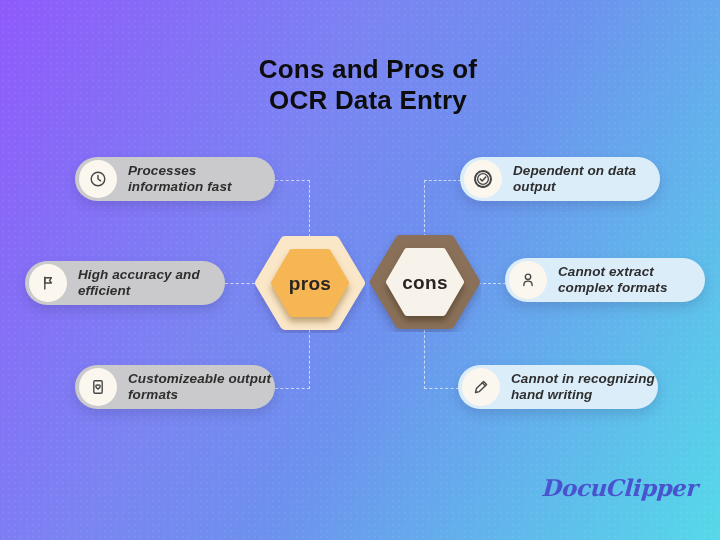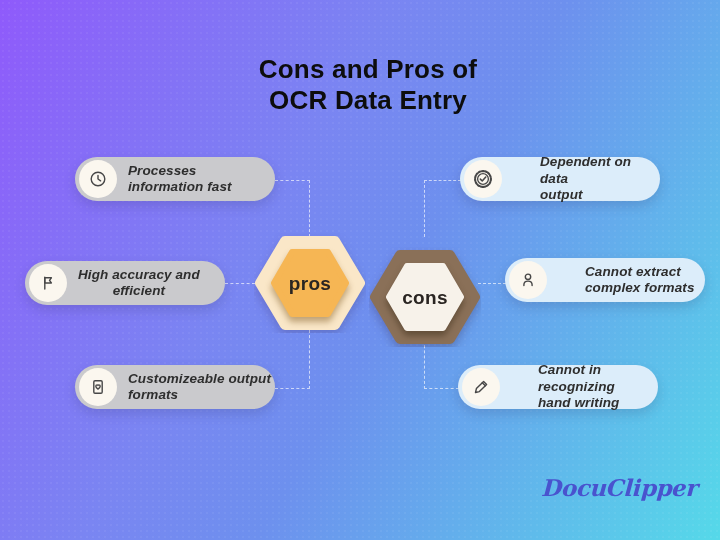--- a/index.html
+++ b/index.html
@@ -32,43 +32,43 @@
   #conn-cons-bottom{left:424px;top:330px;width:34px;height:58px;border-left:1.5px dashed rgba(255,255,255,.65);border-bottom:1.5px dashed rgba(255,255,255,.65);}
   
   .pill{
     position:absolute;z-index:4;
     width:200px;height:44px;border-radius:23px;
     display:flex;align-items:center;
     box-shadow:0 5px 12px rgba(45,45,95,.18);
     font-style:italic;
   }
   .pill-pros{background:#CACACD;}
-  .pill-cons{background:#DCEDFA;gap:27px;}
+  .pill-cons{background:#DCEDFA;}
   .icon-circle{
     width:38px;height:38px;border-radius:50%;
     background:#FBF7EF;flex:0 0 38px;margin-left:4px;
     display:flex;align-items:center;justify-content:center;
   }
   .icon-circle svg{display:block;}
   .pill-text{
     margin-left:11px;
     font-size:13.5px;line-height:16.5px;font-weight:600;color:#2e2e2e;
     letter-spacing:.1px;
   }
   .pill-text .l{display:block;}
   #pill-pros-1{left:75px; top:157px;}
-  #pill-pros-2{left:25px; top:261px;text-align:center;}
+  #pill-pros-2{left:25px; top:261px;}
   #pill-pros-3{left:75px; top:365px;align-items:center;}
   #pill-cons-1{left:460px;top:157px;}
   #pill-cons-2{left:505px;top:258px;}
   #pill-cons-3{left:458px;top:365px;}
   
   .hex{position:absolute;z-index:3;text-align:center;}
   #hex-pros{left:254px;top:233px;}
-  #hex-cons{left:369px;top:247px;}
+  #hex-cons{left:369px;top:232px;}
   .hex-label{
     font-family:"Liberation Sans", sans-serif;
     font-size:19px;font-weight:600;fill:#2a2522;letter-spacing:.3px;
   }
   
   .logo{
     position:absolute;right:22px;top:474px;z-index:5;
     font-family:"DejaVu Serif", serif;
     font-style:italic;font-weight:bold;
     font-size:23px;color:#4953CE;letter-spacing:-.5px;

